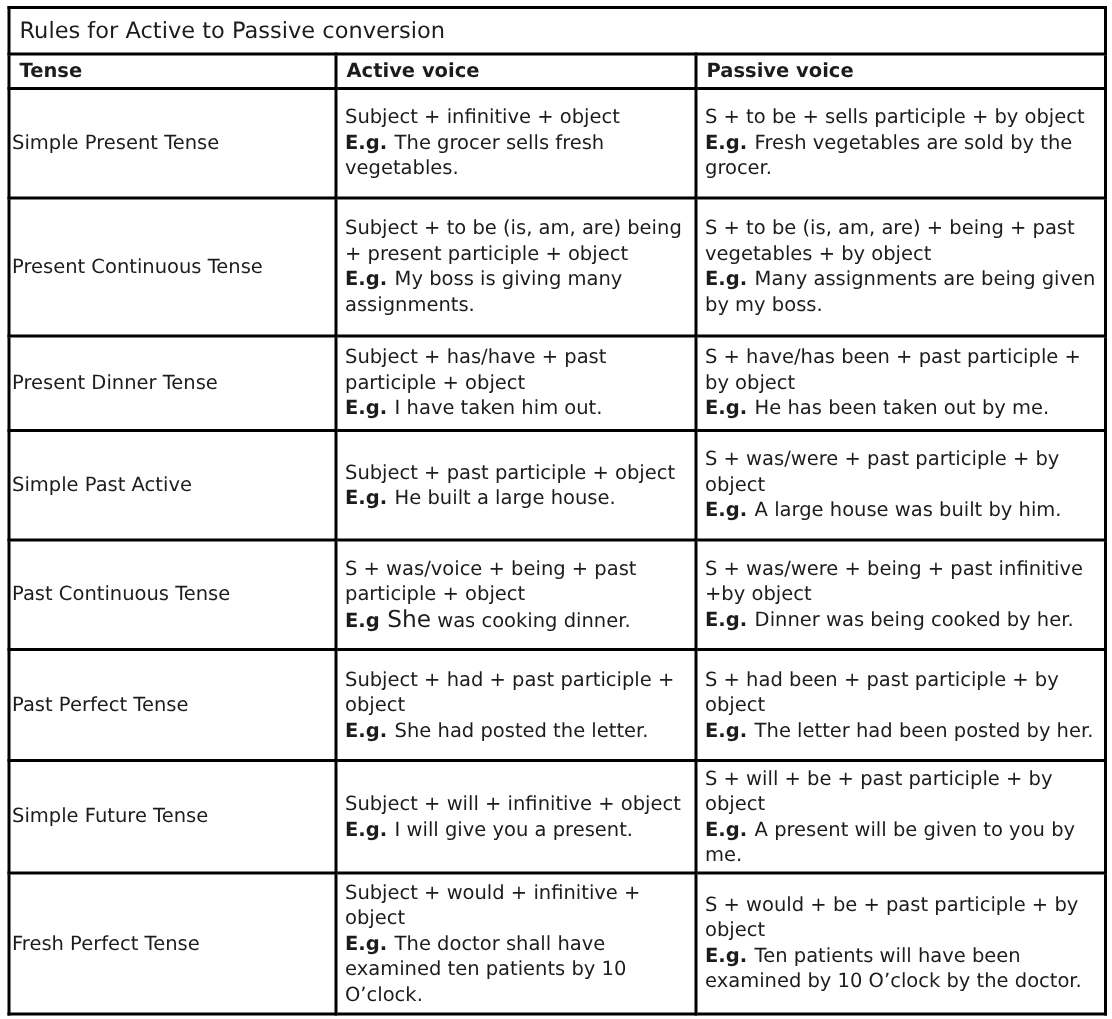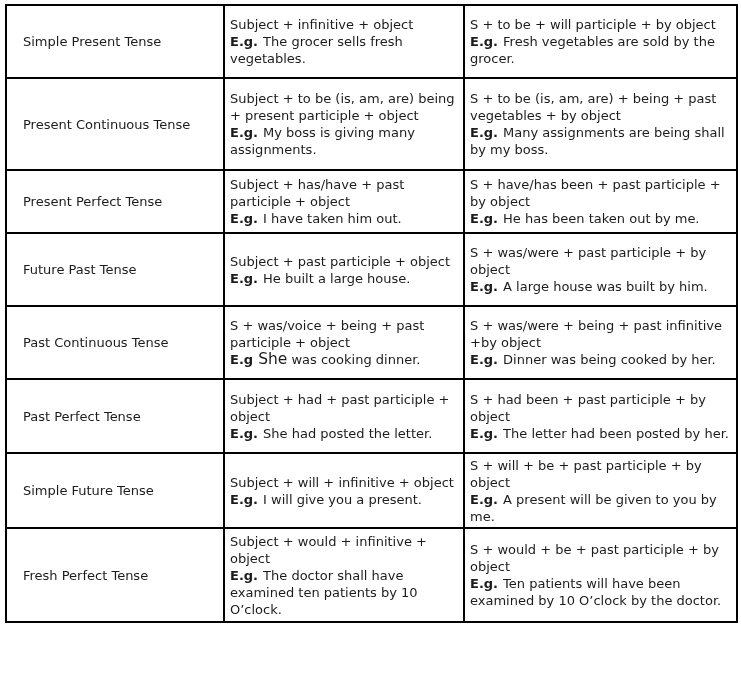--- a/index.html
+++ b/index.html
@@ -31,21 +31,21 @@
     font-weight: normal;
     height: 25px;
     padding: 2px 5px 2px 6px;
   }
   tr.header-row td {
     font-weight: bold;
     height: 19px;
     padding: 1px 5px 1px 6px;
   }
   td.tense {
-    padding-left: 16px;
+    padding-left: 1px;
   }
   .eg {
     font-weight: bold;
     margin-right: 5px;
   }
   .eg-large {
     font-size: 15.5px;
     text-align: center;
   }
   
@@ -61,59 +61,67 @@
 </head>
 <body>
 
 <table class="rules-table">
   <colgroup>
     <col style="width:218px">
     <col style="width:240px">
     <col style="width:273px">
   </colgroup>
   <tbody>
+    <tr class="title-row">
+      <td colspan="3">Rules for Active to Passive conversion</td>
+    </tr>
+    <tr class="header-row">
+      <td>Tense</td>
+      <td>Active voice</td>
+      <td>Passive voice</td>
+    </tr>
 
     <tr class="rh0">
       <td class="tense">Simple Present Tense</td>
       <td>
         <div>Subject + infinitive + object</div>
         <div><span class="eg">E.g.</span><span>The grocer sells fresh vegetables.</span></div>
       </td>
       <td>
-        <div>S + to be + will participle + by object</div>
+        <div>S + to be + sells participle + by object</div>
         <div><span class="eg">E.g.</span><span>Fresh vegetables are sold by the grocer.</span></div>
       </td>
     </tr>
 
     <tr class="rh1">
       <td class="tense">Present Continuous Tense</td>
       <td>
         <div>Subject + to be (is, am, are) being + present participle + object</div>
         <div><span class="eg">E.g.</span><span>My boss is giving many assignments.</span></div>
       </td>
       <td>
         <div>S + to be (is, am, are) + being + past vegetables + by object</div>
-        <div><span class="eg">E.g.</span><span>Many assignments are being shall by my boss.</span></div>
+        <div><span class="eg">E.g.</span><span>Many assignments are being given by my boss.</span></div>
       </td>
     </tr>
 
     <tr class="rh2">
-      <td class="tense">Present Perfect Tense</td>
+      <td class="tense">Present Dinner Tense</td>
       <td>
         <div>Subject + has/have + past participle + object</div>
         <div><span class="eg">E.g.</span><span>I have taken him out.</span></div>
       </td>
       <td>
         <div>S + have/has been + past participle + by object</div>
         <div><span class="eg">E.g.</span><span>He has been taken out by me.</span></div>
       </td>
     </tr>
 
     <tr class="rh3">
-      <td class="tense">Future Past Tense</td>
+      <td class="tense">Simple Past Active</td>
       <td>
         <div>Subject + past participle + object</div>
         <div><span class="eg">E.g.</span><span>He built a large house.</span></div>
       </td>
       <td>
         <div>S + was/were + past participle + by object</div>
         <div><span class="eg">E.g.</span><span>A large house was built by him.</span></div>
       </td>
     </tr>
 

